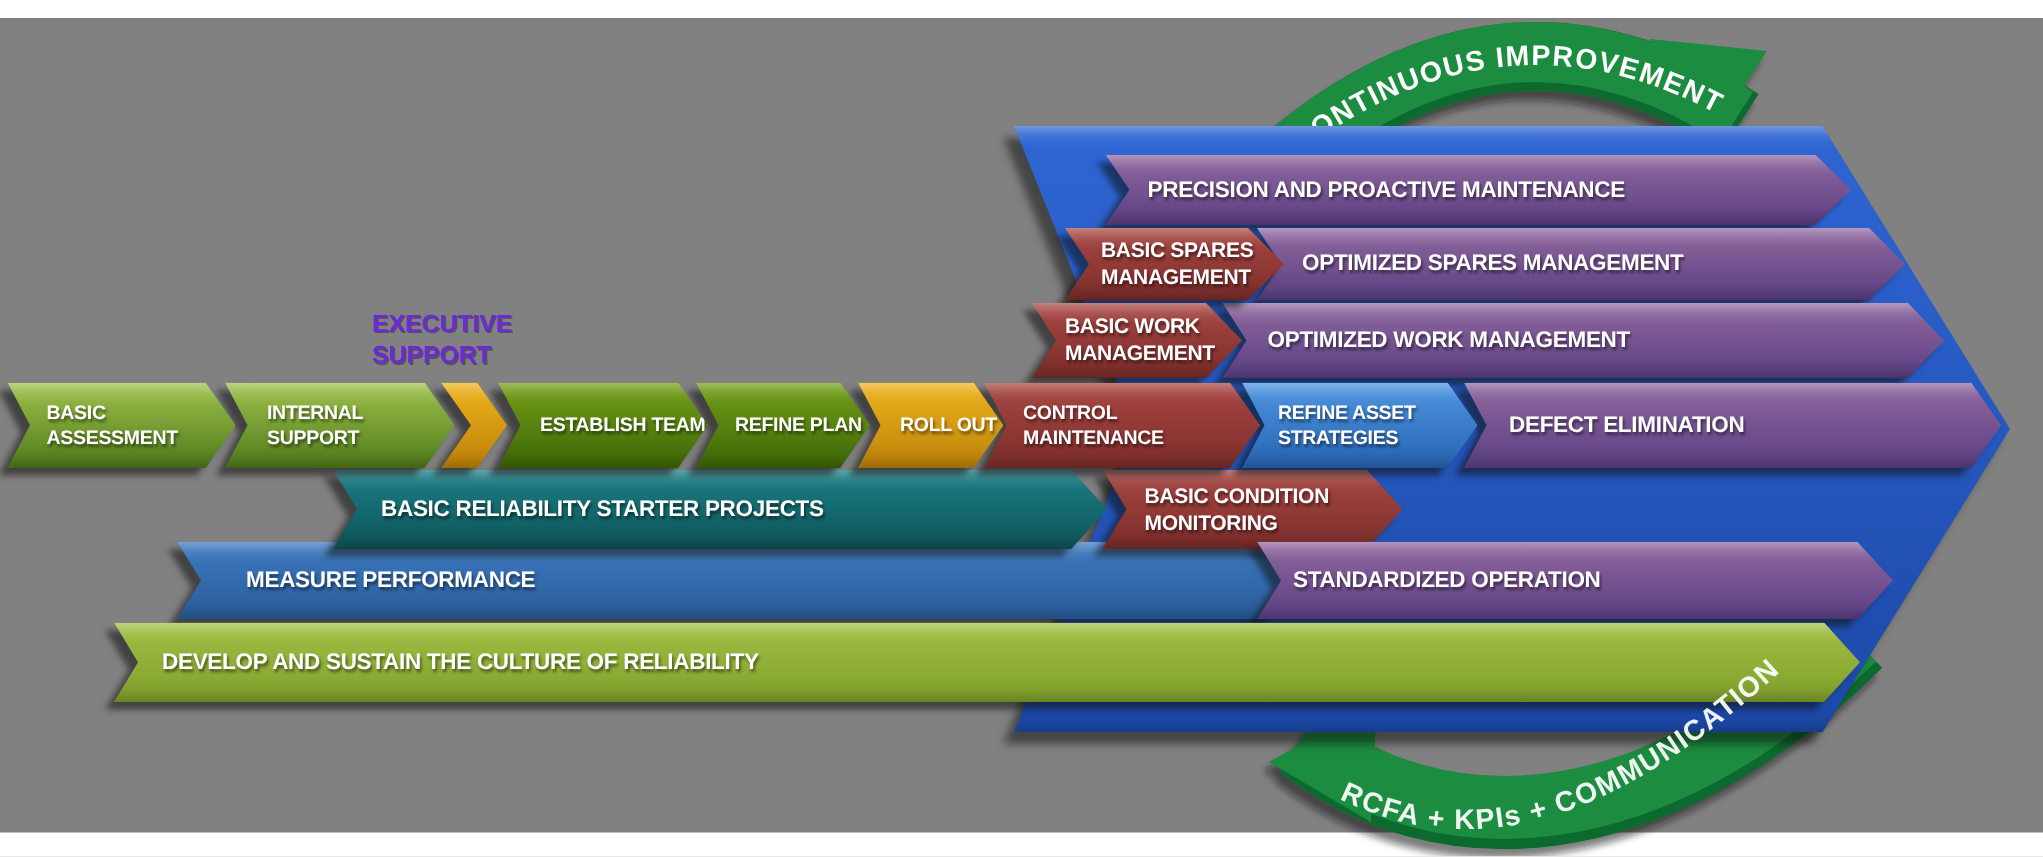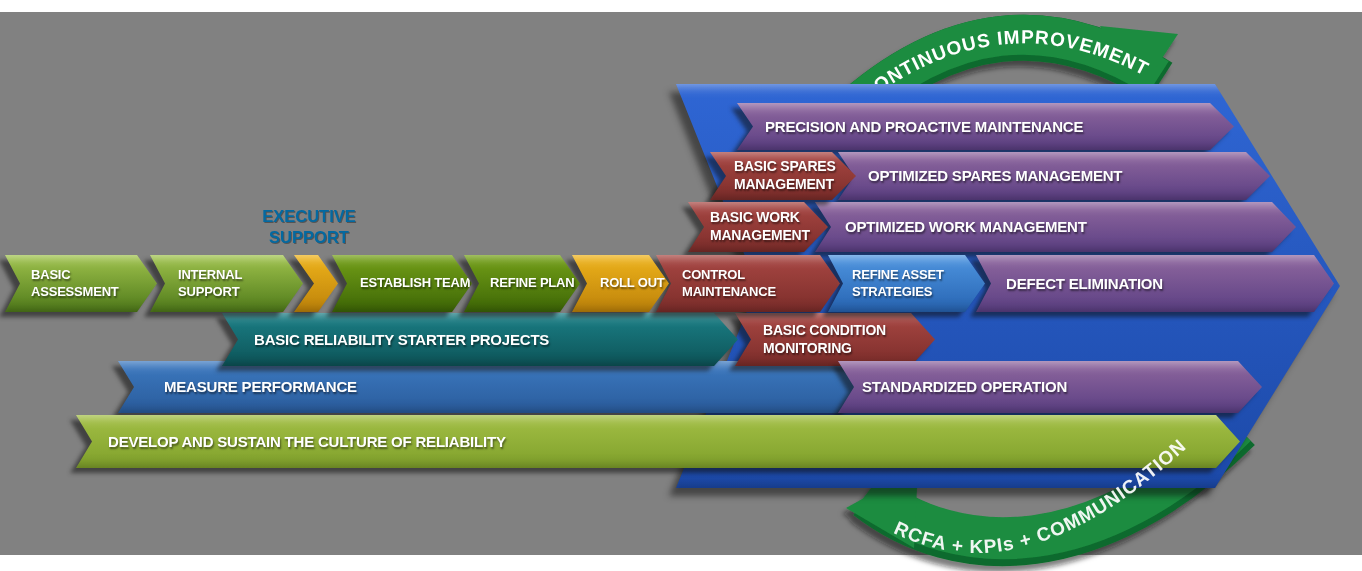--- a/index.html
+++ b/index.html
@@ -11,22 +11,22 @@
      background:linear-gradient(180deg,var(--g1) 0%,var(--g2) 100%);
      box-shadow:inset 0 10px 12px -8px rgba(255,255,255,.5), inset 0 -10px 12px -8px rgba(0,0,0,.28);}
   .cp-ct{clip-path:polygon(0 0, calc(100% - 20px) 0, 100% 50%, calc(100% - 20px) 100%, 0 100%, 15px 50%);}
   .cp-bar{clip-path:polygon(0 0, calc(100% - 24px) 0, 100% 50%, calc(100% - 24px) 100%, 0 100%, 16px 50%);}
   .cp-band{clip-path:polygon(0 0, 24px 0, 100% 50%, 24px 100%, 0 100%, 20px 50%);}
   .cp-arrow{clip-path:polygon(0 0, 539px 0, 100% 50%, 539px 100%, 0 100%, 81px 50%);}
   .lbl{font-weight:bold;font-size:15px;line-height:1.28;color:#fff;
        text-shadow:1px 2px 2px rgba(0,0,0,.5);letter-spacing:-0.2px;}
   .s14{font-size:14px;}
   .s145{font-size:13px;}
-  .exec{position:absolute;left:248px;top:206px;width:122px;text-align:center;z-index:6;
-        font-weight:bold;font-size:16.5px;line-height:21px;color:#0369a1;
+  .exec{position:absolute;left:248px;top:206px;width:122px;text-align:left;z-index:6;
+        font-weight:bold;font-size:16.5px;line-height:21px;color:#6d28d9;
         text-shadow:1px 1px 0 rgba(0,0,0,.35);}
   svg text{font-family:"Liberation Sans",sans-serif;font-weight:bold;font-size:19px;
            fill:#ffffff;letter-spacing:1px;}
 </style>
 </head>
 <body>
 
 <div class="stage">
   <div class="graybg"></div>
 

